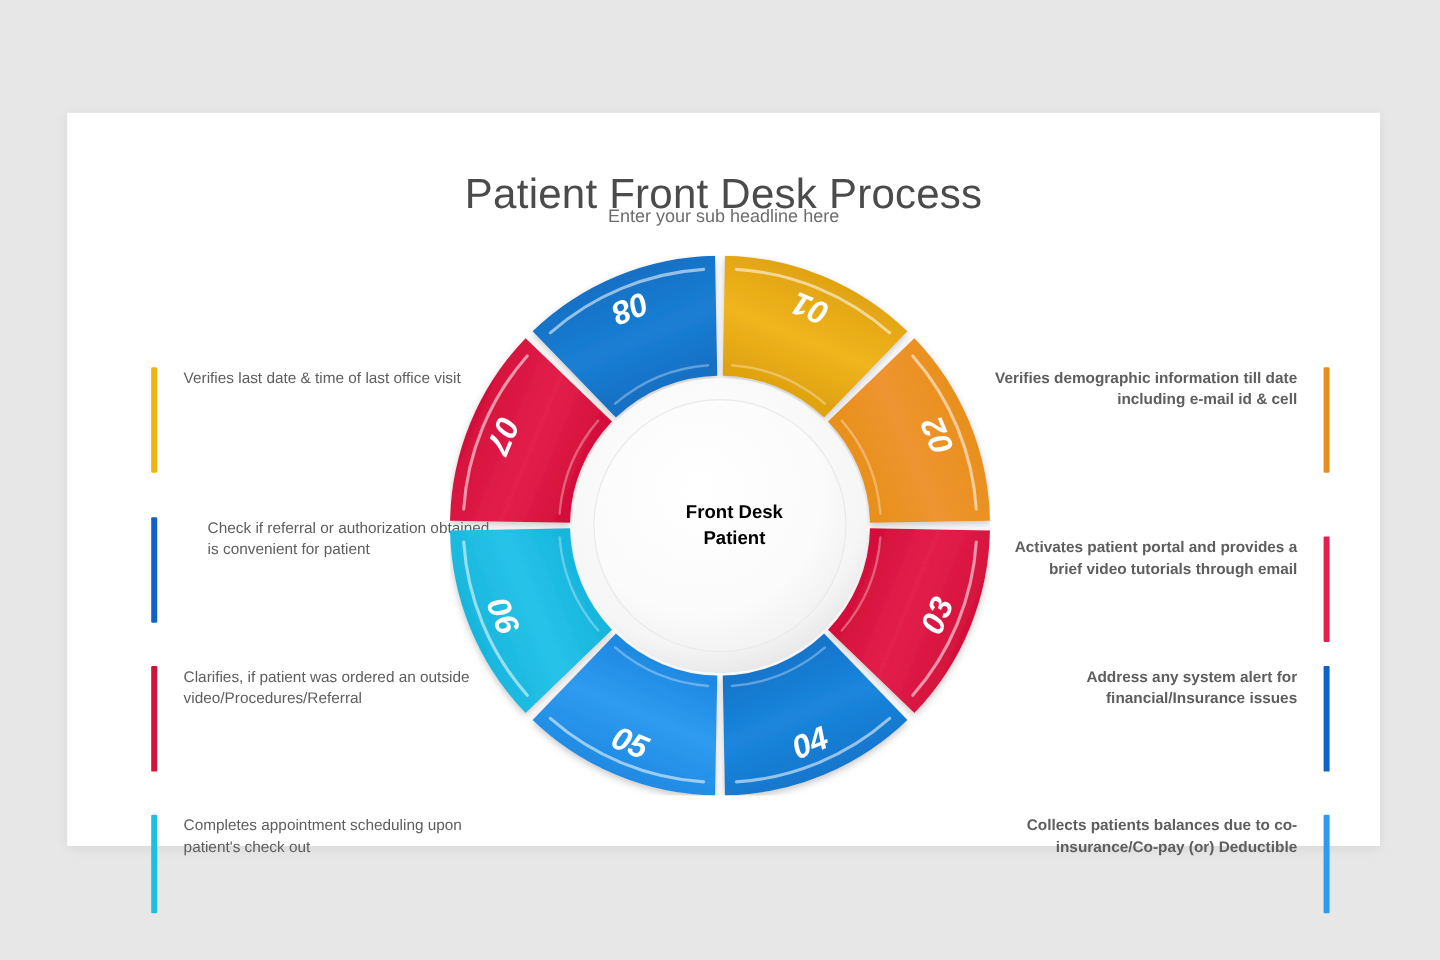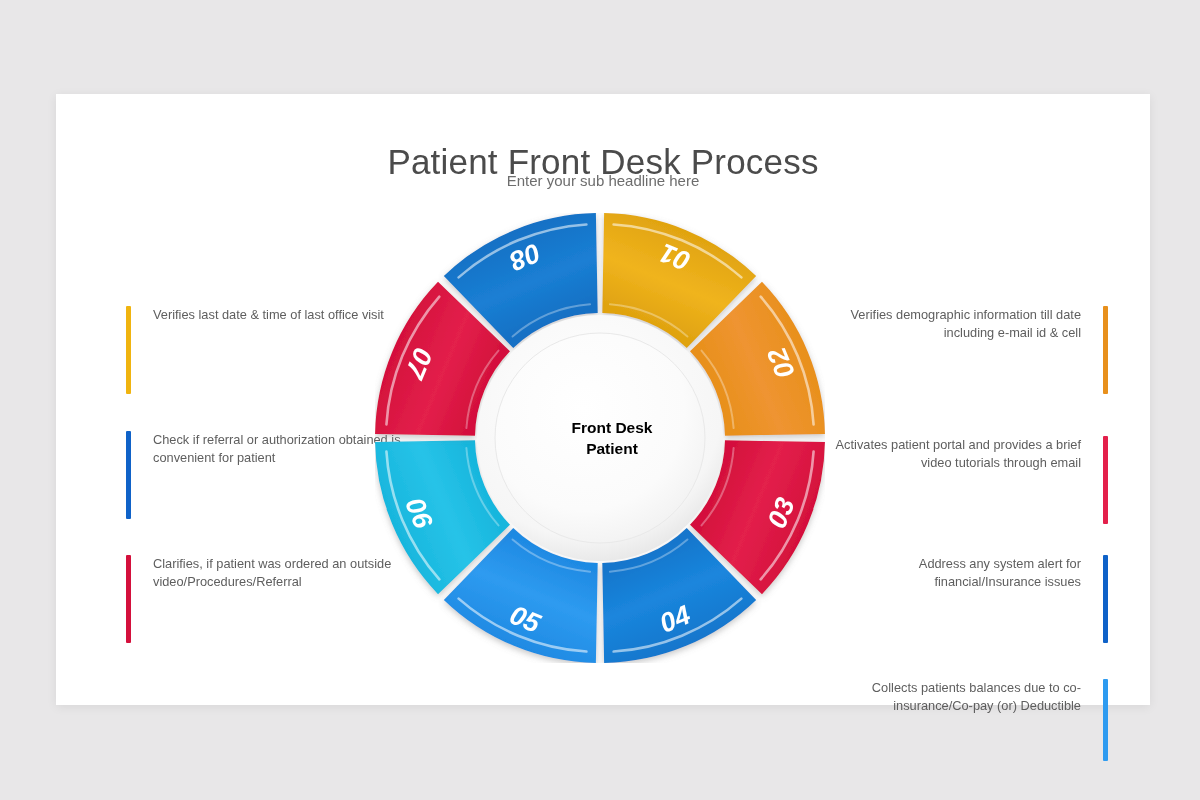--- a/index.html
+++ b/index.html
@@ -61,21 +61,21 @@
     border-radius: 1px;
     flex: 0 0 5px;
   }
   .label-text {
     font-size: 12.8px;
     line-height: 18px;
     color: #5e5e5e;
     flex: 1 1 auto;
   }
   .label-block.left  .label-text { margin-left: 22px; text-align: left; }
-  .label-block.right .label-text { margin-right: 22px; text-align: right; }
+  .label-block.right .label-text { margin-right: 22px; text-align: right; font-weight: bold; }
 
   
   #donut-wrap {
     position: absolute;
     left: 319px;
     top: 119px;
     width: 450px;
     height: 450px;
   }
   #donut-svg { display: block; width: 450px; height: 450px; }
@@ -116,34 +116,38 @@
 
 <div id="slide-card">
 
   <h1 id="page-title">Patient Front Desk Process</h1>
   <div id="page-subtitle">Enter your sub headline here</div>
 
   <div class="label-block left" style="top:212px;">
     <div class="accent-bar" style="height:88px;background:#f0b410;"></div>
     <div class="label-text">Verifies last date &amp; time of last office visit</div>
   </div>
-  <div class="label-block left" style="top:337px;">
+  <div class="label-block left" style="top:337px;gap:20px;">
     <div class="accent-bar" style="height:88px;background:#0f62c8;"></div>
     <div class="label-text">Check if referral or authorization obtained is convenient for patient</div>
   </div>
   <div class="label-block left" style="top:461px;">
     <div class="accent-bar" style="height:88px;background:#d4103c;"></div>
     <div class="label-text">Clarifies, if patient was ordered an outside video/Procedures/Referral</div>
   </div>
+  <div class="label-block left" style="top:585px;">
+    <div class="accent-bar" style="height:82px;background:#1ebee4;"></div>
+    <div class="label-text">Completes appointment scheduling upon patient's check out</div>
+  </div>
 
   <div class="label-block right" style="top:212px;">
     <div class="accent-bar" style="height:88px;background:#e8901c;"></div>
     <div class="label-text">Verifies demographic information till date including e-mail id &amp; cell</div>
   </div>
-  <div class="label-block right" style="top:342px;">
+  <div class="label-block right" style="top:353px;">
     <div class="accent-bar" style="height:88px;background:#e3204b;"></div>
     <div class="label-text">Activates patient portal and provides a brief video tutorials through email</div>
   </div>
   <div class="label-block right" style="top:585px;">
     <div class="accent-bar" style="height:82px;background:#2e9bf0;"></div>
     <div class="label-text">Collects patients balances due to co- insurance/Co-pay (or) Deductible</div>
   </div>
   <div class="label-block right" style="top:461px;">
     <div class="accent-bar" style="height:88px;background:#0f62c8;"></div>
     <div class="label-text">Address any system alert for financial/Insurance issues</div>

